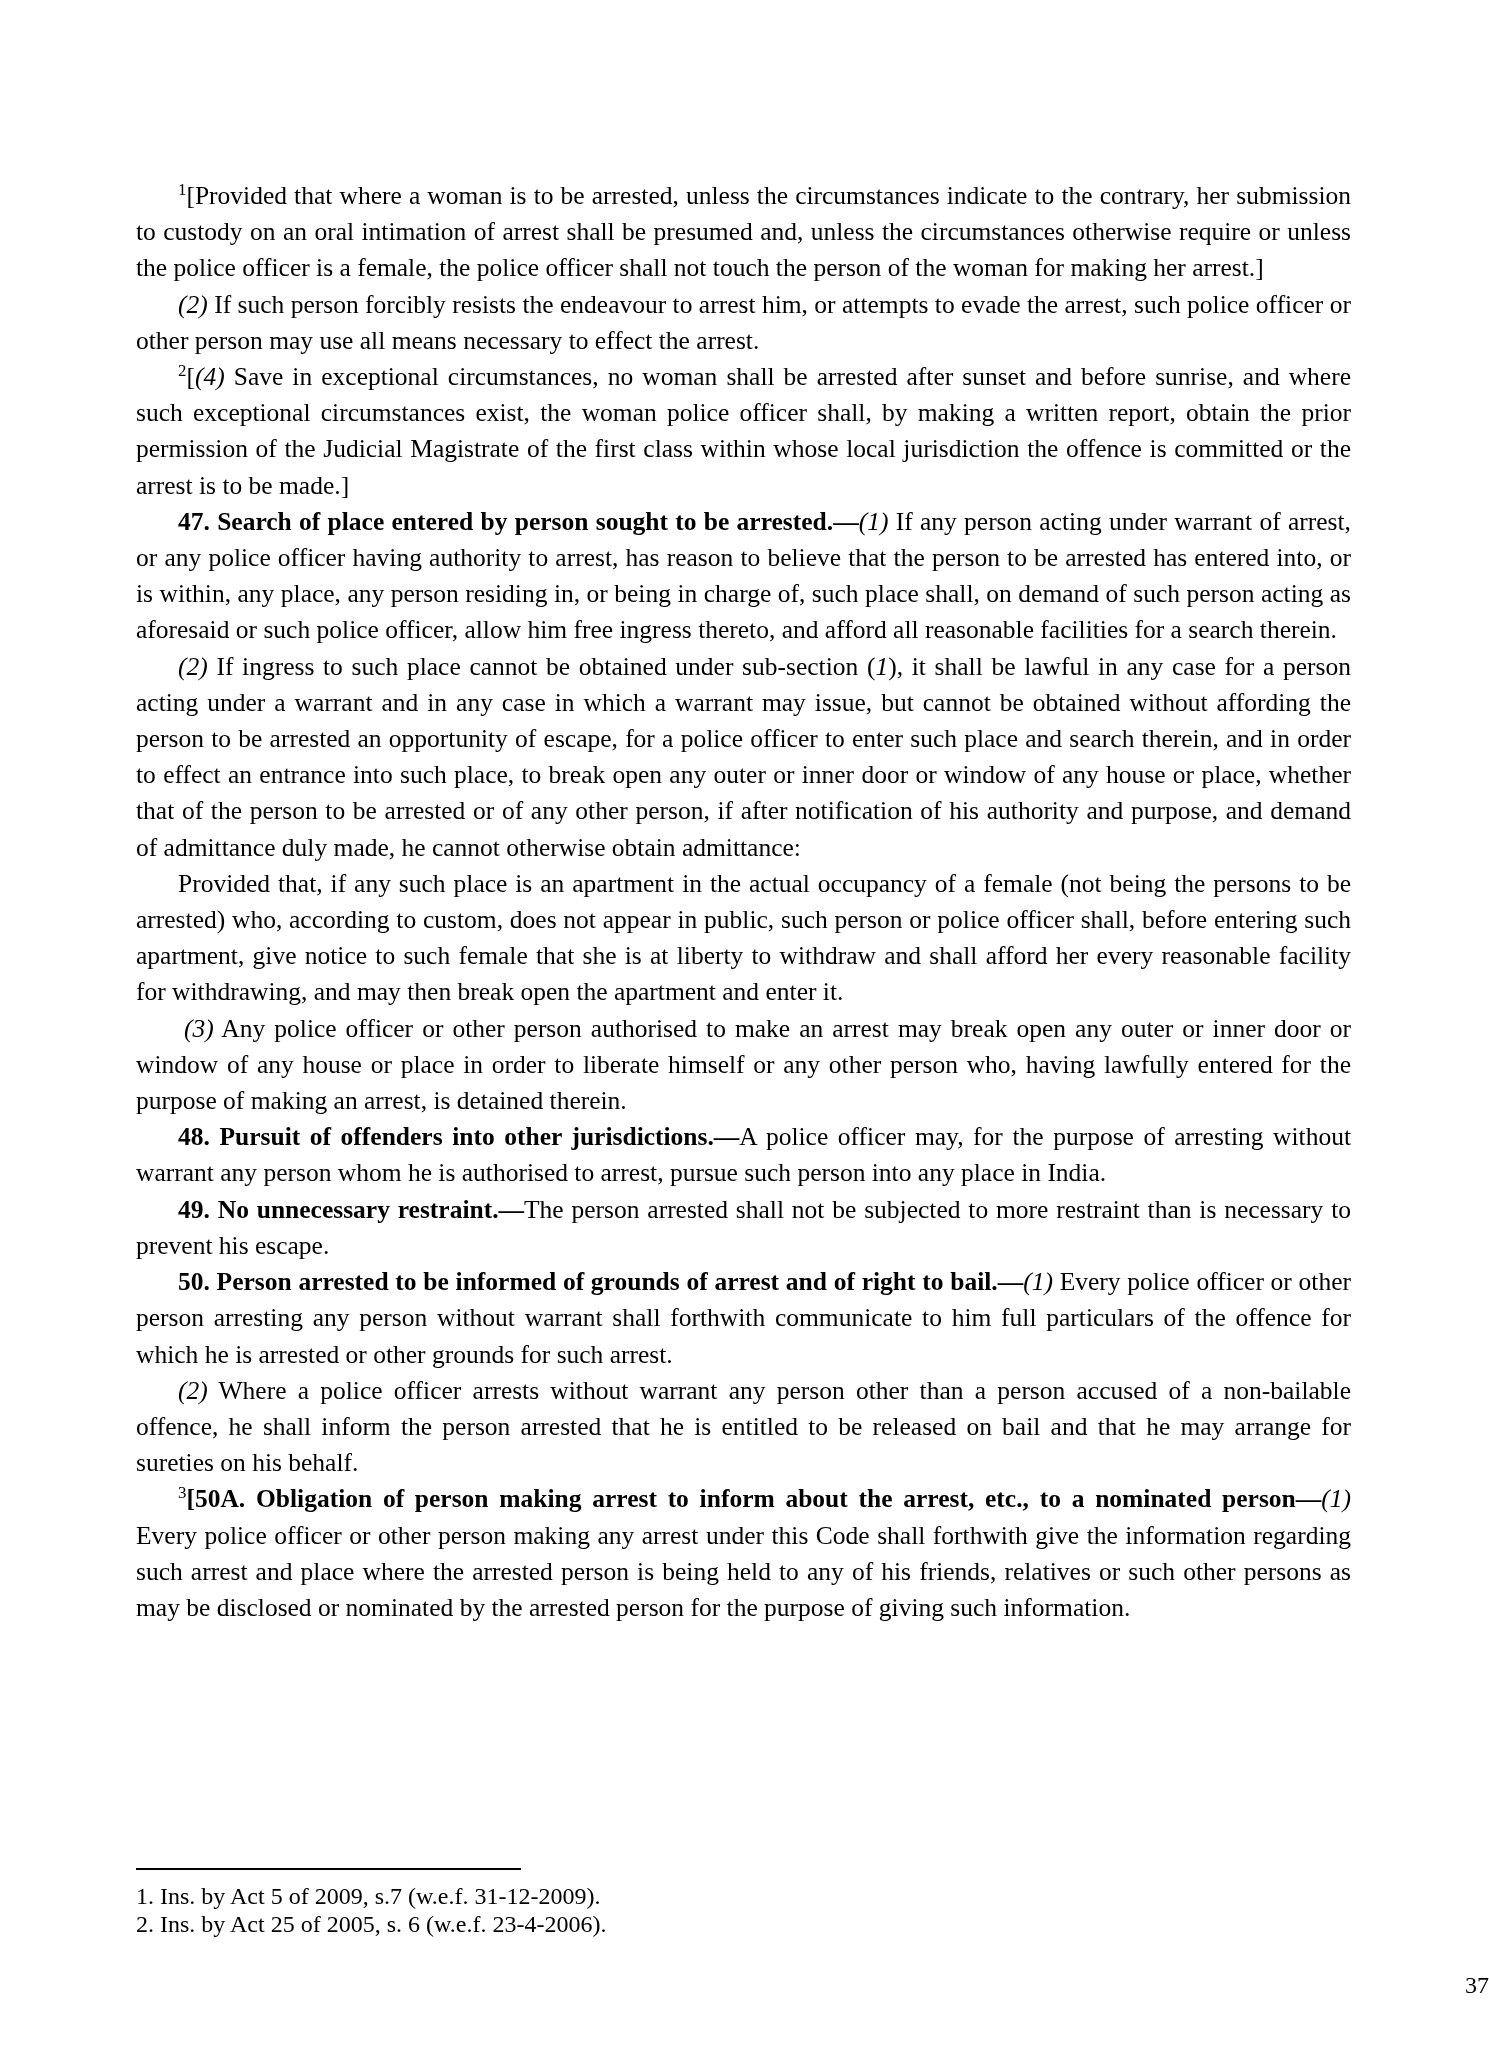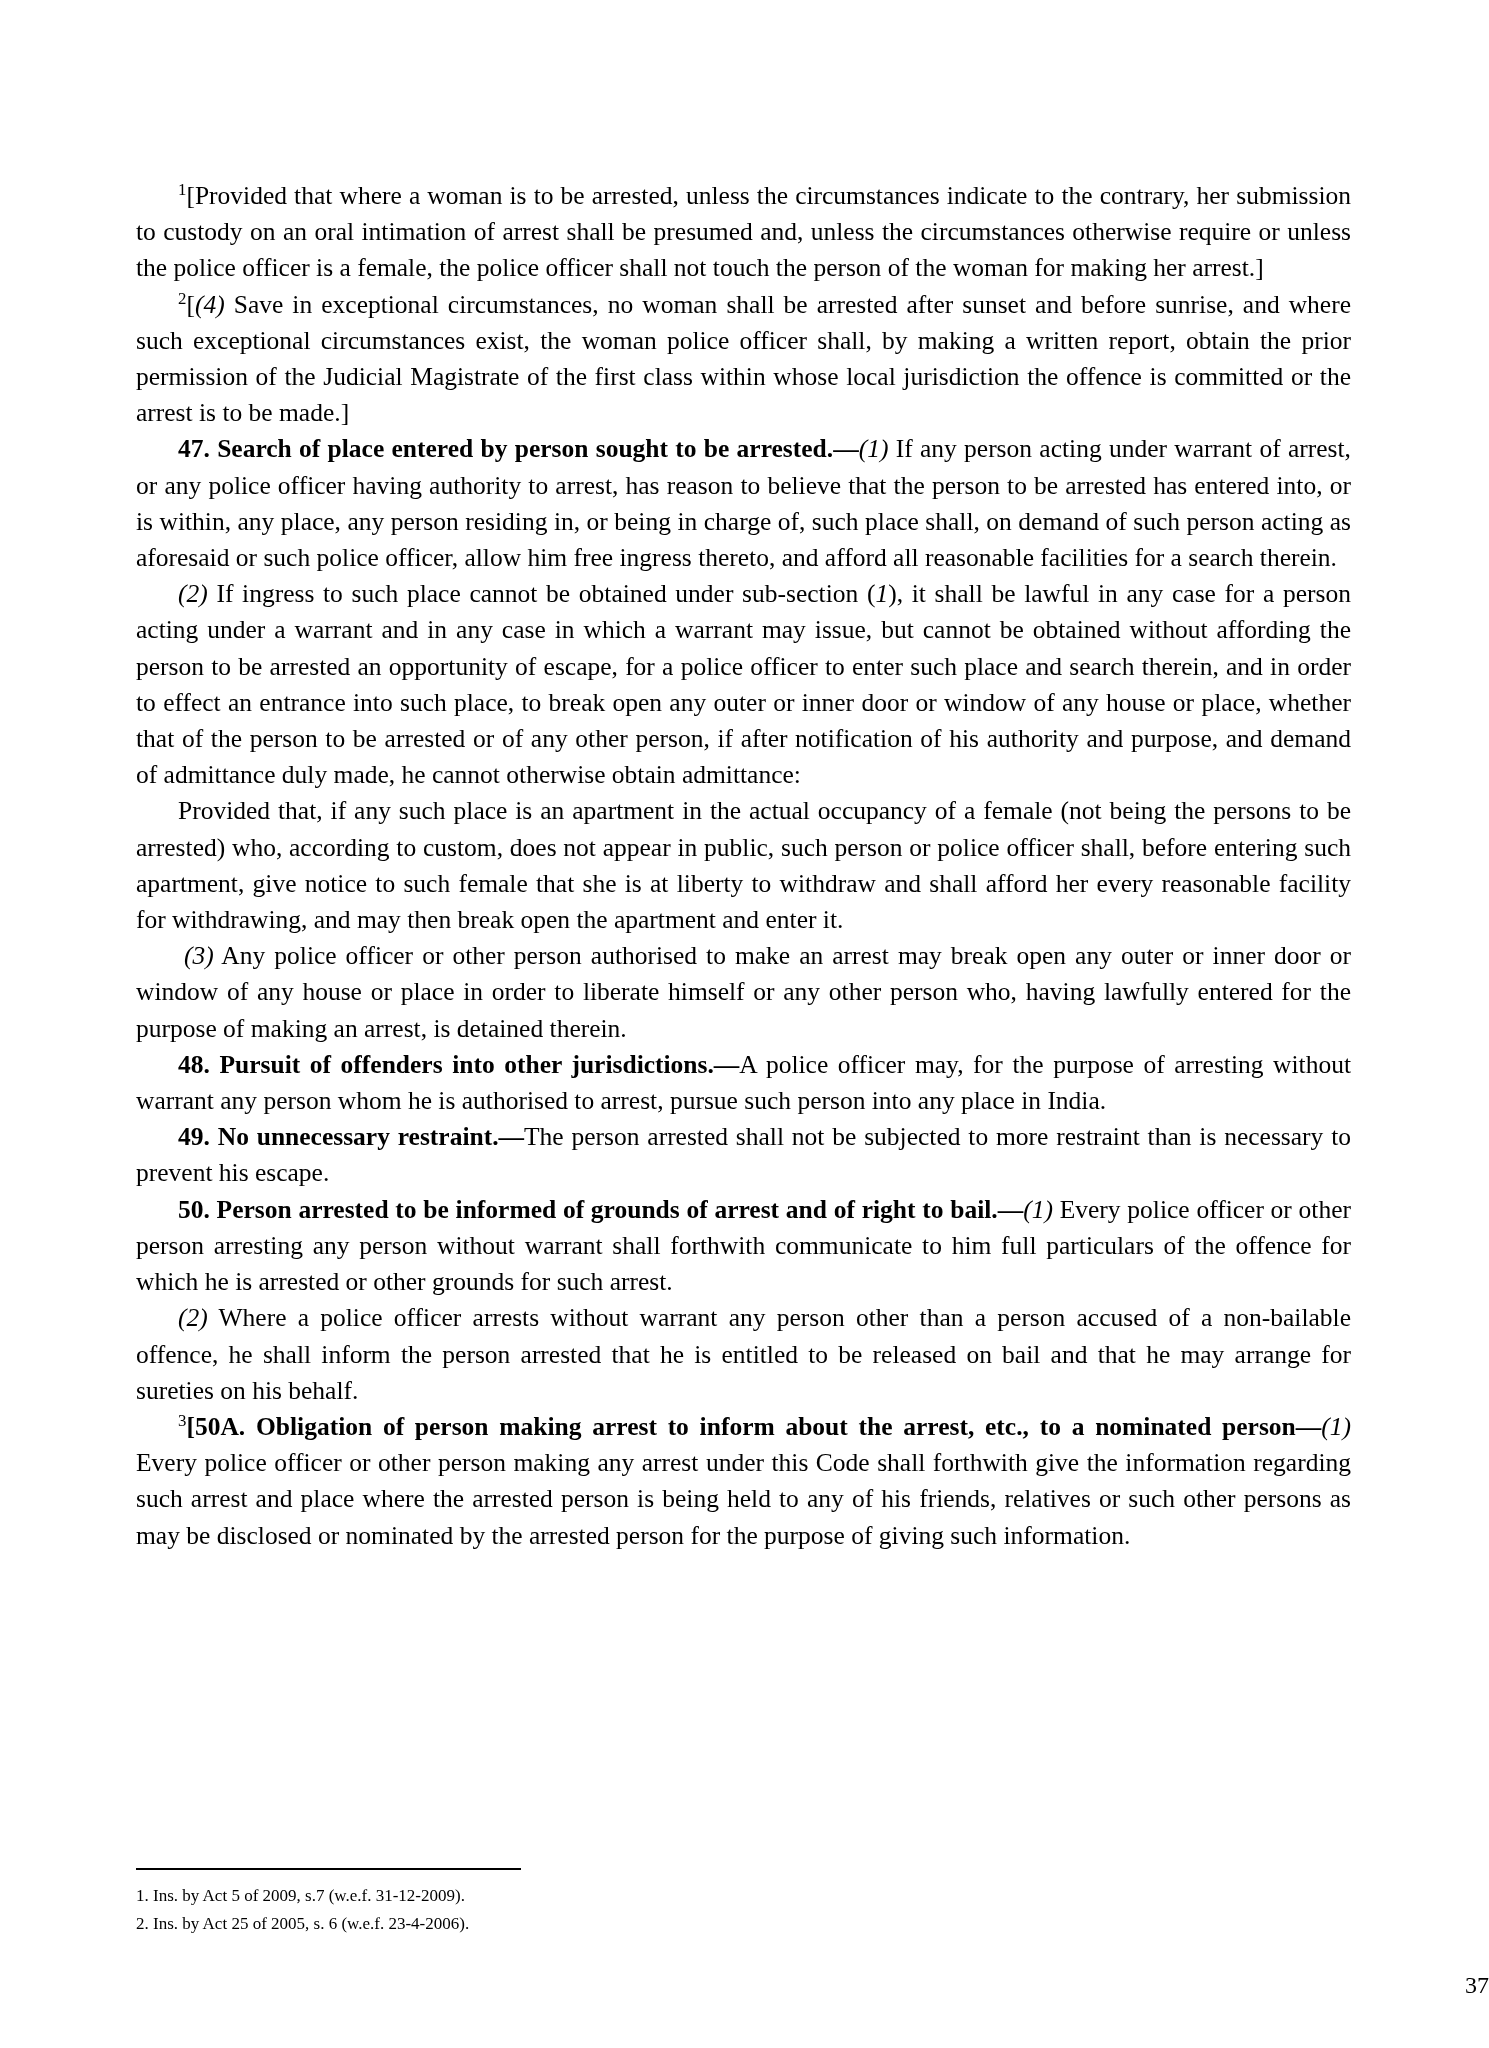--- a/index.html
+++ b/index.html
@@ -56,21 +56,21 @@
     top: 1868px;
     width: 1215px;
   }
   .fn-rule {
     width: 385px;
     height: 0;
     border-top: 2.5px solid #000;
     margin: 0 0 12px 0;
   }
   .fn-line {
-    font-size: 17px;
+    font-size: 24px;
     line-height: 28px;
     margin: 0;
     white-space: nowrap;
   }
   .pageno {
     position: absolute;
     left: 0;
     top: 1972px;
     width: 1489px;
     text-align: right;
@@ -79,20 +79,21 @@
 </style>
 </head>
 <body>
 
 <div class="page">
 
   <div class="content">
 
     <p class="para indent"><span class="sup">1</span><span>[Provided that where a woman is to be arrested, unless the circumstances indicate to the contrary, her submission to custody on an oral intimation of arrest shall be presumed and, unless the circumstances otherwise require or unless the police officer is a female, the police officer shall not touch the person of the woman for making her arrest.]</span></p>
 
+    <p class="para indent"><span class="it">(2)</span> <span>If such person forcibly resists the endeavour to arrest him, or attempts to evade the arrest, such police officer or other person may use all means necessary to effect the arrest.</span></p>
 
 
     <p class="para indent"><span class="sup">2</span>[<span class="it">(4)</span> <span>Save in exceptional circumstances, no woman shall be arrested after sunset and before sunrise, and where such exceptional circumstances exist, the woman police officer shall, by making a written report, obtain the prior permission of the Judicial Magistrate of the first class within whose local jurisdiction the offence is committed or the arrest is to be made.]</span></p>
 
     <p class="para indent"><span class="bd-head">47. Search of place entered by person sought to be arrested.</span><span class="bd">—</span><span class="it">(1)</span> <span>If any person acting under warrant of arrest, or any police officer having authority to arrest, has reason to believe that the person to be arrested has entered into, or is within, any place, any person residing in, or being in charge of, such place shall, on demand of such person acting as aforesaid or such police officer, allow him free ingress thereto, and afford all reasonable facilities for a search therein.</span></p>
 
     <p class="para indent"><span class="it">(2)</span> If ingress to such place cannot be obtained under sub-section (<span class="it">1</span>), it shall be lawful in any case for a person acting under a warrant and in any case in which a warrant may issue, but cannot be obtained without affording the person to be arrested an opportunity of escape, for a police officer to enter such place and search therein, and in order to effect an entrance into such place, to break open any outer or inner door or window of any house or place, whether that of the person to be arrested or of any other person, if after notification of his authority and purpose, and demand of admittance duly made, he cannot otherwise obtain admittance:</p>
 
     <p class="para indent"><span>Provided that, if any such place is an apartment in the actual occupancy of a female (not being the persons to be arrested) who, according to custom, does not appear in public, such person or police officer shall, before entering such apartment, give notice to such female that she is at liberty to withdraw and shall afford her every reasonable facility for withdrawing, and may then break open the apartment and enter it.</span></p>
 

